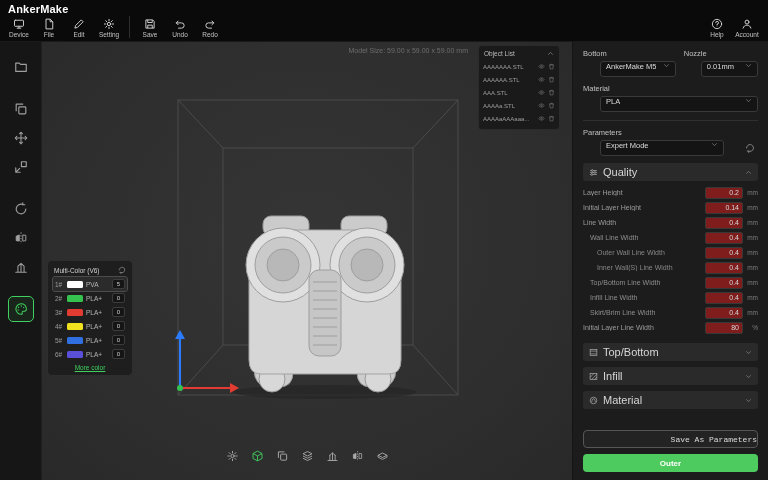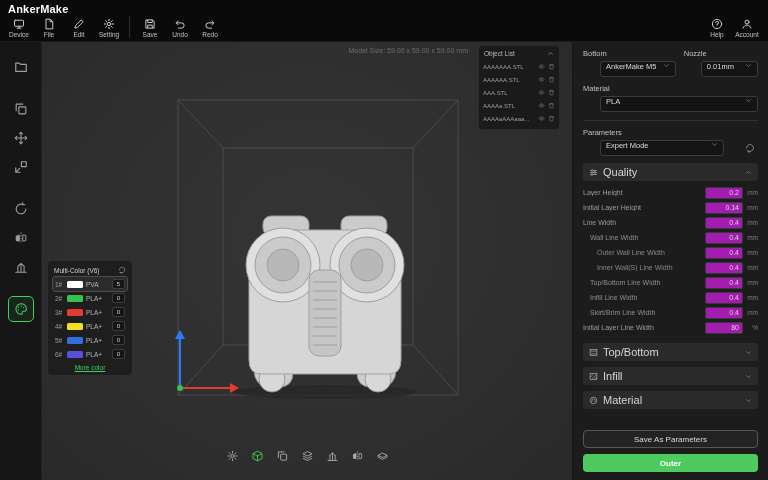--- a/index.html
+++ b/index.html
@@ -74,24 +74,24 @@
   .sec-card { height:18px; background:#2a2a2a; border-radius:3px; display:flex; align-items:center; gap:5px; padding:0 6px; margin-top:6px; cursor:default; }
   .sec-card.first { margin-top:0; }
   .sec-card .si { width:9px; height:9px; color:#b9b9b9; flex:none; }
   .sec-title { flex:1; font-size:11px; color:#d6d6d6; }
   .sec-card .ch { width:7px; height:7px; color:#8a8a8a; flex:none; }
   .qlist { padding:4px 0 2px; }
   .prow { display:flex; align-items:center; height:15px; }
   .plabel { flex:1; font-size:7px; color:#9b9b9b; overflow:hidden; white-space:nowrap; }
   .ind1 .plabel { padding-left:7px; color:#8d8d8d; }
   .ind2 .plabel { padding-left:14px; color:#858585; }
-  .pval { width:38px; height:12px; background:#a21caf; border:1px solid #383838; border-radius:2px; color:#d8d8d8; font-size:7px; text-align:right; padding:0 3px; font-family:inherit; flex:none; }
+  .pval { width:38px; height:12px; background:#7f1d1d; border:1px solid #383838; border-radius:2px; color:#d8d8d8; font-size:7px; text-align:right; padding:0 3px; font-family:inherit; flex:none; }
   .punit { width:15px; text-align:right; font-size:6.5px; color:#7e7e7e; flex:none; }
   .btns { margin-top:7px; }
-  .btn-save { display:block; width:100%; height:18px; background:#232323; border:1px solid #565656; border-radius:4px; color:#dadada; font-size:8px; font-family:Liberation Sans, sans-serif; cursor:pointer; }
+  .btn-save { display:block; width:100%; height:18px; background:#232323; border:1px solid #565656; border-radius:4px; color:#dadada; font-size:8px; font-family:Liberation Mono, monospace; cursor:pointer;text-align:right; }
   .btn-slice { display:block; width:100%; height:18px; margin-top:6px; background:#4ecb5f; border:none; border-radius:4px; color:#fff; font-size:8px; font-weight:bold; font-family:inherit; cursor:pointer; }
 </style>
 </head>
 <body>
 
 <svg width="0" height="0" style="position:absolute" aria-hidden="true">
   <symbol id="i-monitor" viewBox="0 0 16 16">
       <g fill="none" stroke="currentColor" stroke-width="1.3" stroke-linecap="round" stroke-linejoin="round">
         <rect x="2" y="3" width="12" height="8" rx="1"></rect>
         <path d="M8 11v2.5M5.5 13.5h5"></path>

